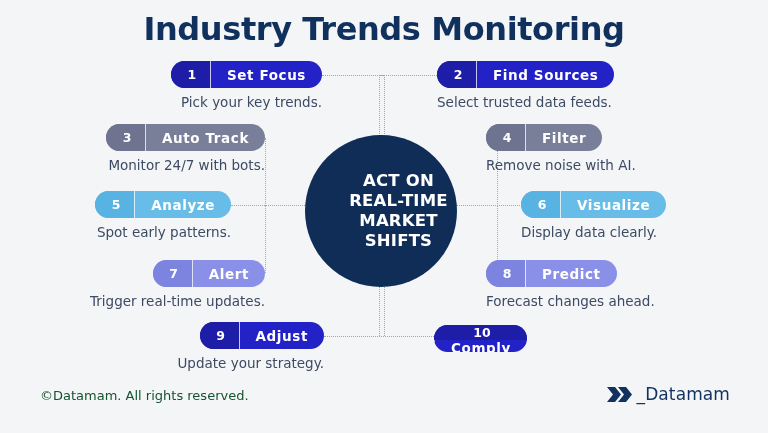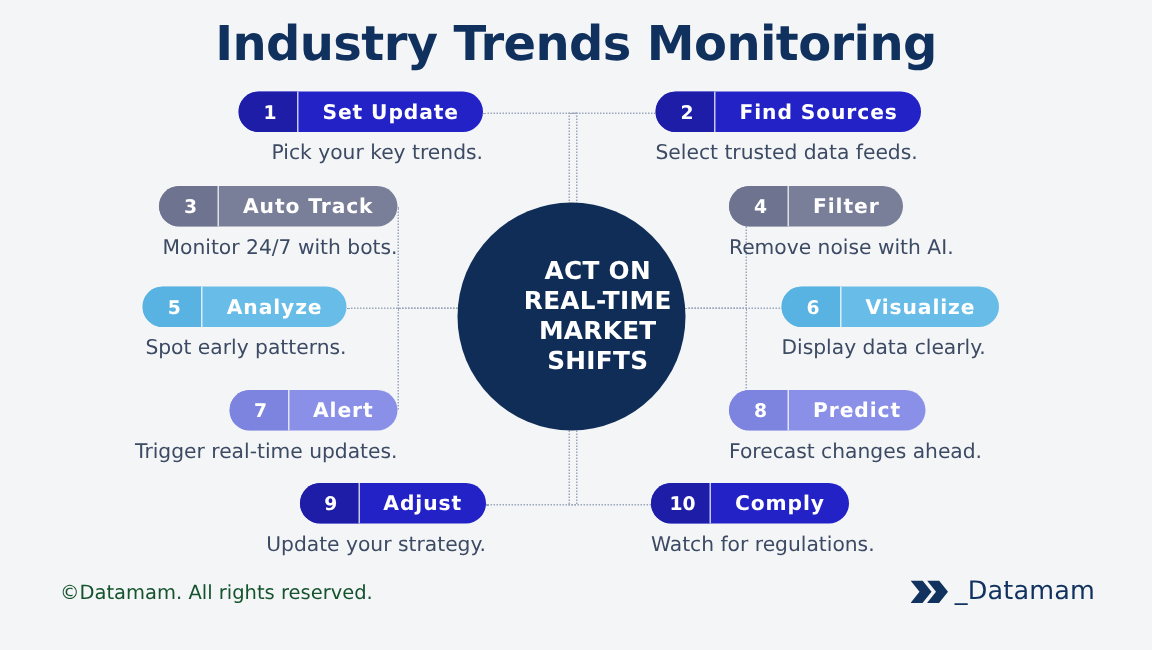--- a/index.html
+++ b/index.html
@@ -149,21 +149,21 @@
       <span>ACT ON</span>
       <span>REAL-TIME</span>
       <span>MARKET</span>
       <span>SHIFTS</span>
     </div>
   </div>
 
   <div class="step left" id="step-1" style="left:0px;top:61px;width:322px;">
     <div class="pill" style="background: rgb(34, 34, 199);">
       <div class="num" style="background: rgb(29, 29, 168);">1</div>
-      <div class="lbl">Set Update</div>
+      <div class="lbl">Set Focus</div>
     </div>
     <div class="cap">Pick your key trends.</div>
   </div>
 
   <div class="step right" id="step-2" style="left:437px;top:61px;">
     <div class="pill" style="background: rgb(34, 34, 199);">
       <div class="num" style="background: rgb(29, 29, 168);">2</div>
       <div class="lbl">Find Sources</div>
     </div>
     <div class="cap">Select trusted data feeds.</div>
@@ -219,25 +219,24 @@
 
   <div class="step left" id="step-9" style="left:0px;top:322px;width:324px;">
     <div class="pill" style="background: rgb(34, 34, 199);">
       <div class="num" style="background: rgb(29, 29, 168);">9</div>
       <div class="lbl">Adjust</div>
     </div>
     <div class="cap">Update your strategy.</div>
   </div>
 
   <div class="step right" id="step-10" style="left:434px;top:322px;">
-    <div class="pill" style="background: rgb(34, 34, 199);">
+    <div class="pill" style="background: rgb(34, 34, 199); flex-direction: column;">
       <div class="num" style="background: rgb(29, 29, 168);">10</div>
       <div class="lbl">Comply</div>
     </div>
-    <div class="cap">Watch for regulations.</div>
   </div>
 
   <div class="copyright">©Datamam. All rights reserved.</div>
 
   <div class="logo">
     <span class="chevrons">
       <svg width="26" height="15" viewBox="0 0 26 15" aria-hidden="true">
         <path d="M0 0 L8 0 L14 7.5 L8 15 L0 15 L6 7.5 Z" fill="#11325f"></path>
         <path d="M11 0 L19 0 L25 7.5 L19 15 L11 15 L17 7.5 Z" fill="#11325f"></path>
       </svg>

